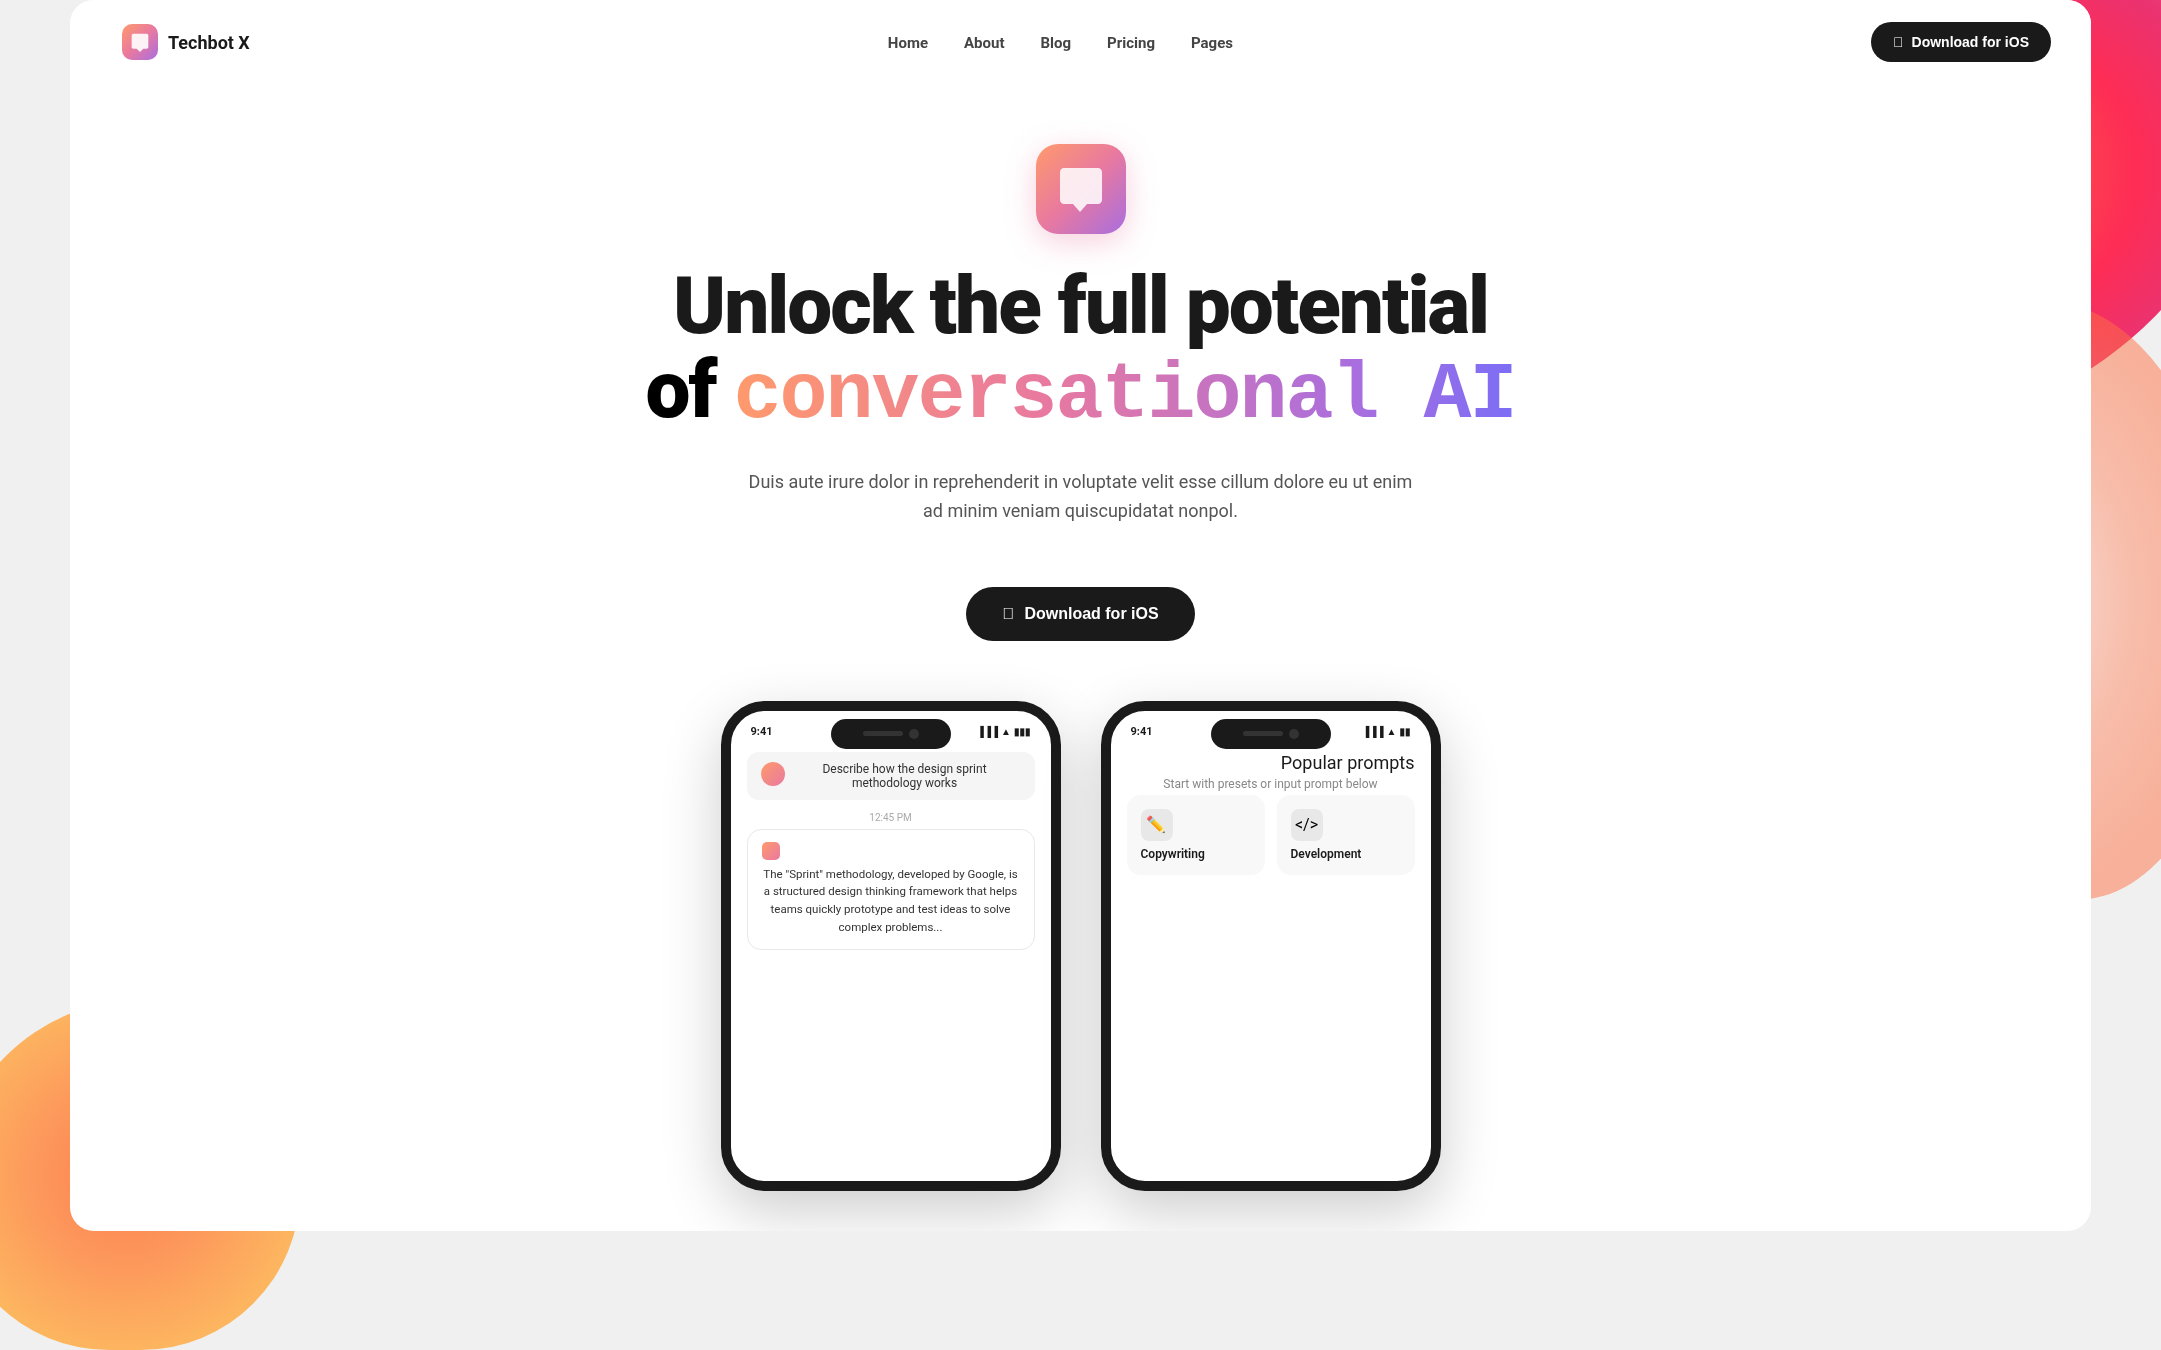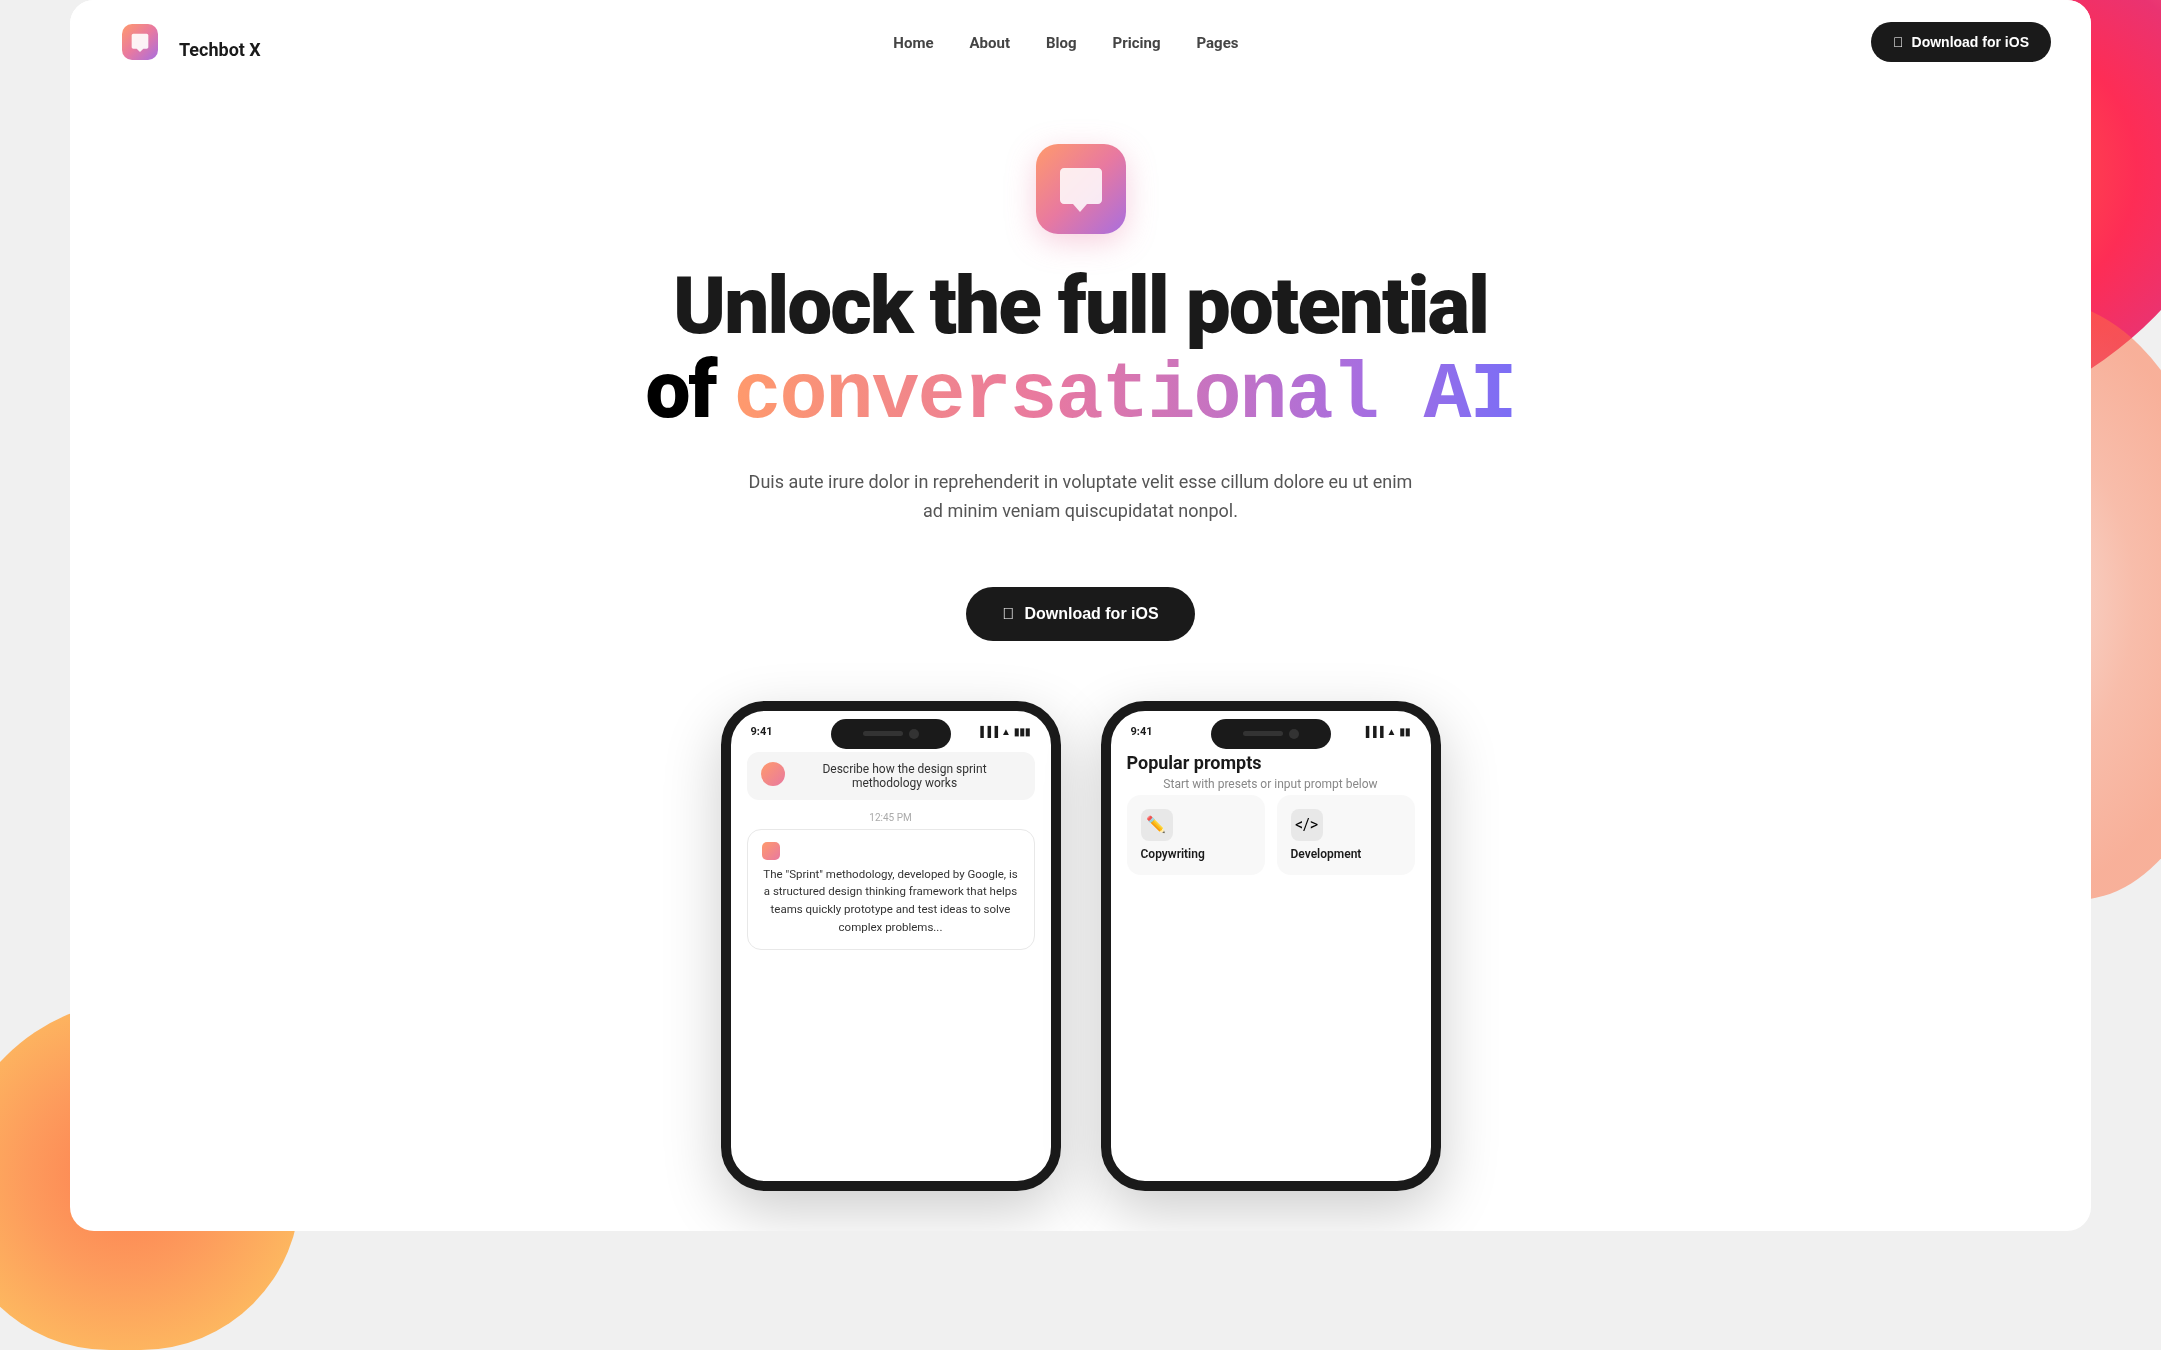--- a/index.html
+++ b/index.html
@@ -72,22 +72,22 @@
     .navbar {
       display: flex;
       align-items: center;
       justify-content: space-between;
       padding: 22px 40px;
       background: #fff;
     }
 
     .logo-area {
       display: flex;
-      align-items: flex-end;
-      gap: 21px;
+      align-items: center;
+      gap: 10px;
       padding-left: 12px;
     }
 
     .logo-icon {
       width: 36px;
       height: 36px;
       background: linear-gradient(135deg, #ff9a6c 0%, #e879a0 50%, #a86edf 100%);
       border-radius: 10px;
       display: flex;
       align-items: center;
@@ -320,23 +320,23 @@
     .chat-bot-icon {
       width: 18px;
       height: 18px;
       background: linear-gradient(135deg, #ff9a6c, #e879a0);
       border-radius: 5px;
     }
 
     
     .prompts-title {
       font-size: 18px;
-      font-weight: 700;
+      font-weight: 400;
       color: #1a1a1a;
-      text-align: left;
+      text-align: right;
       margin-bottom: 4px;
     }
 
     .prompts-subtitle {
       font-size: 12px;
       color: #888;
       text-align: center;
       margin-bottom: 4px;
     }
 

